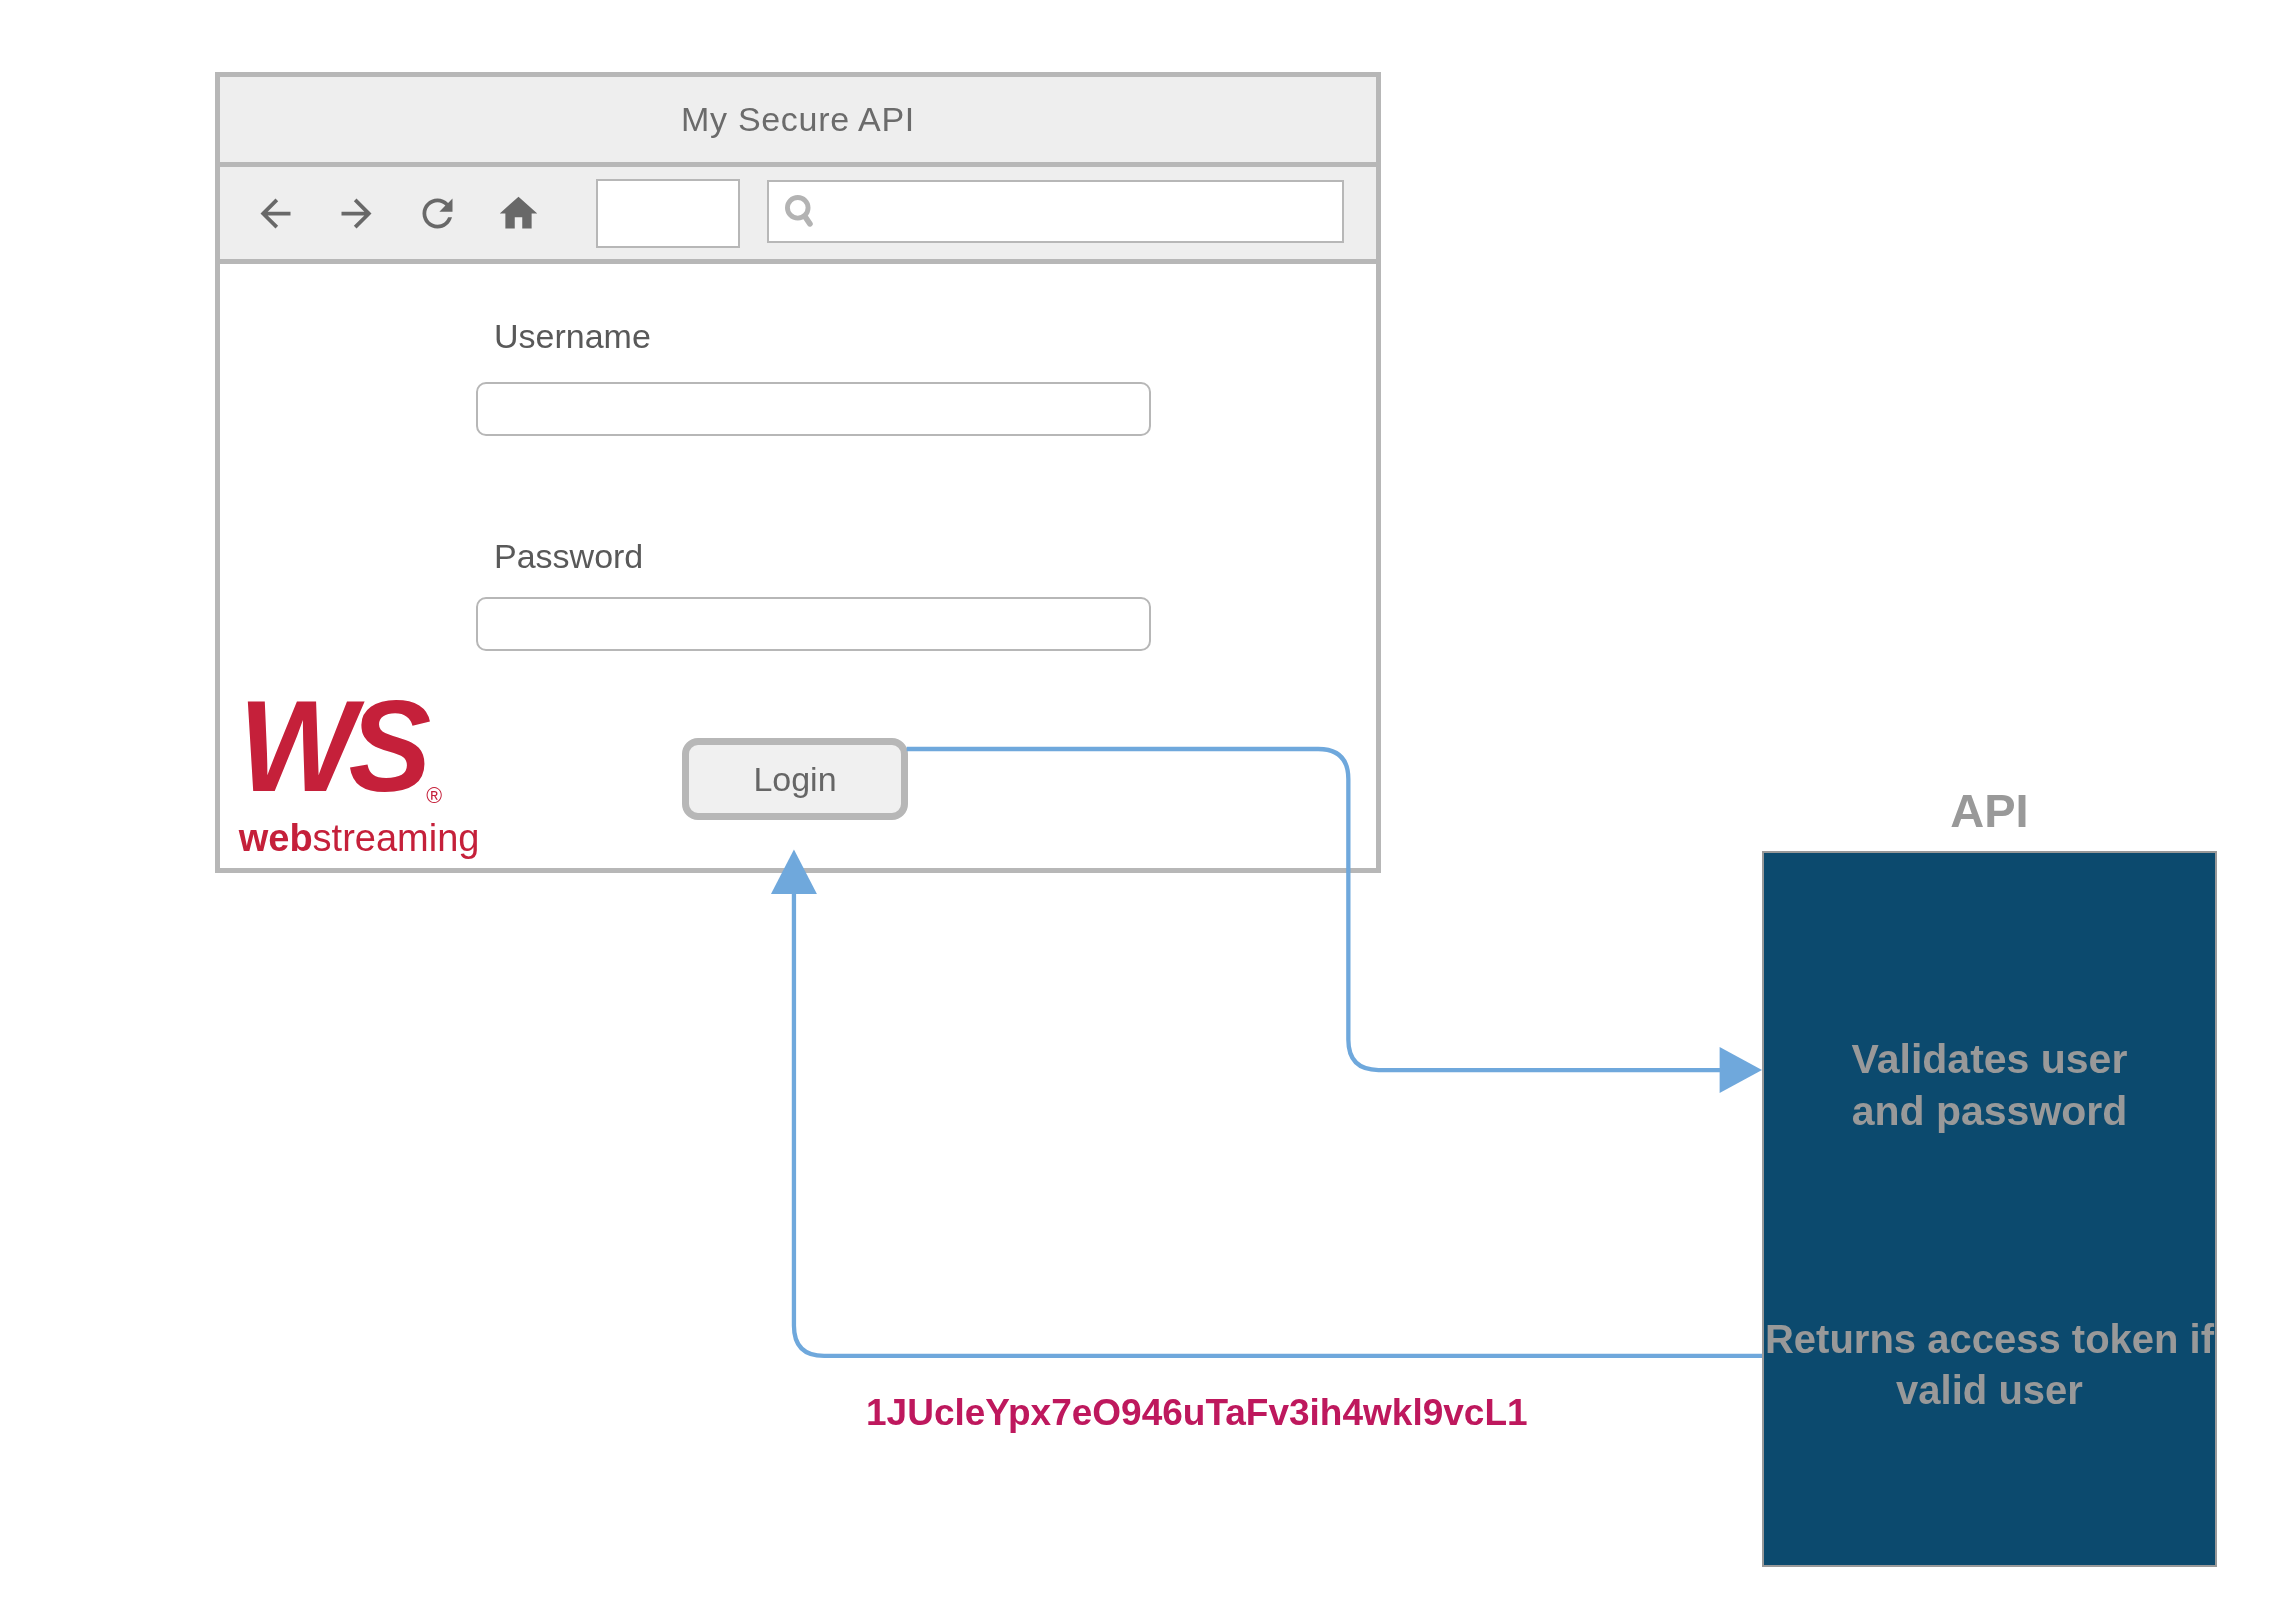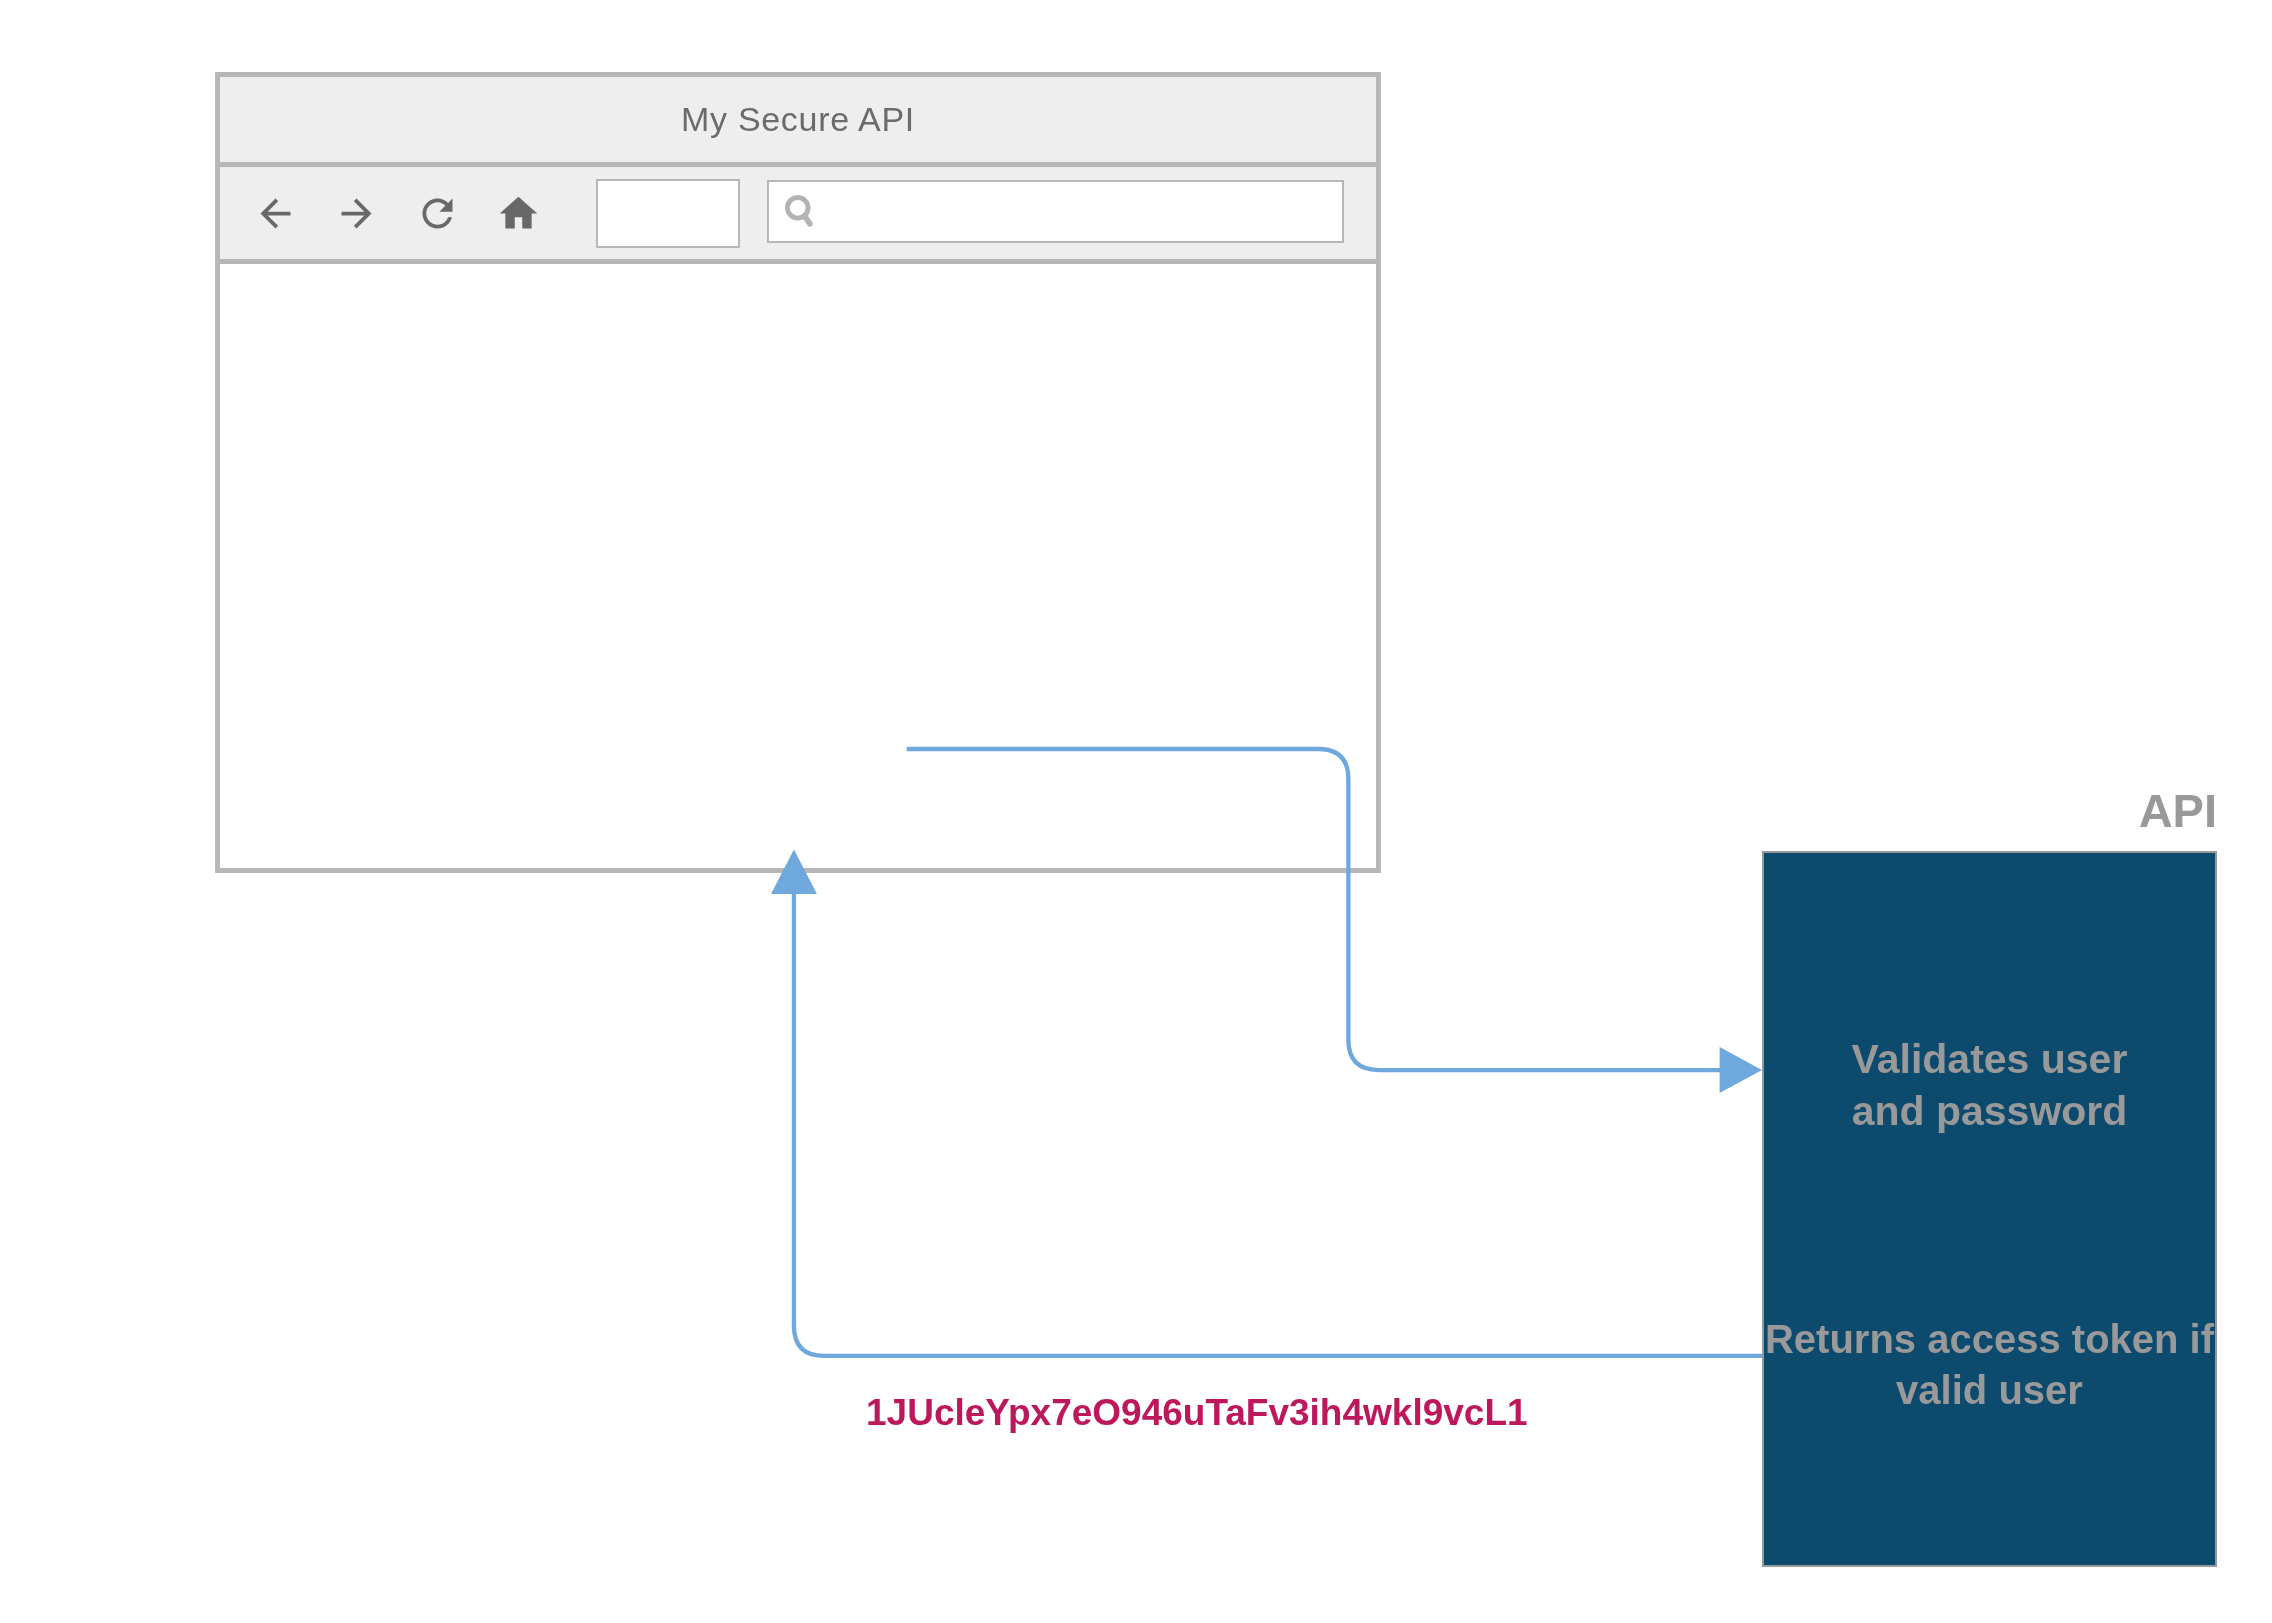--- a/index.html
+++ b/index.html
@@ -154,21 +154,21 @@
     letter-spacing: 0px;
     white-space: nowrap;
   }
   .logo-word .bold { font-weight: bold; }
 
   
   .api-title {
     position: absolute;
     left: 1762px; top: 783px;
     width: 455px;
-    text-align: right;
+    text-align: center;
     font-size: 47px;
     font-weight: bold;
     color: #999999;
   }
   .api-panel {
     position: absolute;
     left: 1762px; top: 851px;
     width: 455px; height: 716px;
     border: 2.9px solid #999999;
     background: #0c4a6e;
@@ -255,20 +255,39 @@
 
       <div class="search-box">
         <svg viewBox="0 0 24 24">
           <circle cx="10" cy="10" r="5.5" fill="none" stroke="#b3b3b3" stroke-width="2.6"></circle>
           <line x1="13.8" y1="14.6" x2="16.5" y2="18.6" stroke="#b3b3b3" stroke-width="3" stroke-linecap="round"></line>
         </svg>
         <input class="search-input" value="" style="">
       </div>
     </div>
 
+    <div class="page-content">
+      <div class="field-label label-username">Username</div>
+      <input class="text-input input-username" type="text" value="" style="">
+
+      <div class="field-label label-password">Password</div>
+      <input class="text-input input-password" type="password" value="" style="">
+
+      <div class="logo">
+        <div class="logo-mark-row">
+          <span class="logo-mark">WS</span>
+          <span class="logo-reg">®</span>
+        </div>
+        <div class="logo-word">
+          <span class="bold">web</span><span>streaming</span>
+        </div>
+      </div>
+
+      <button class="login-btn">Login</button>
+    </div>
   </div>
 
   <div class="api-title">API</div>
   <div class="api-panel">
     <div class="api-validate">Validates user and password</div>
     <div class="api-return">Returns access token if valid user</div>
   </div>
 
   <svg class="arrows" viewBox="0 0 3164 2260" xmlns="http://www.w3.org/2000/svg">
     <g>

